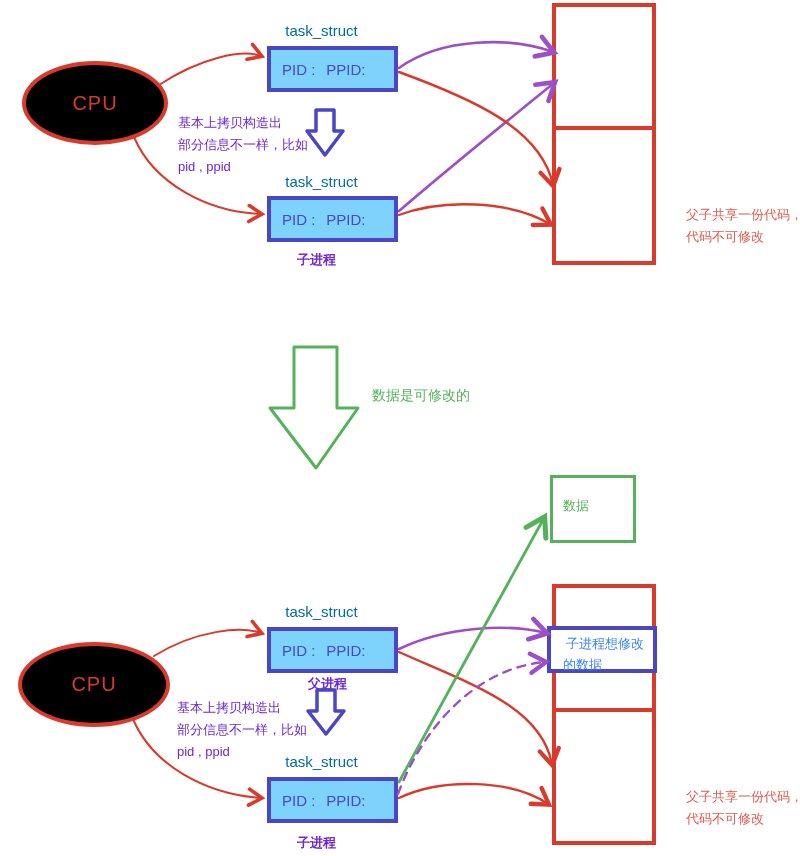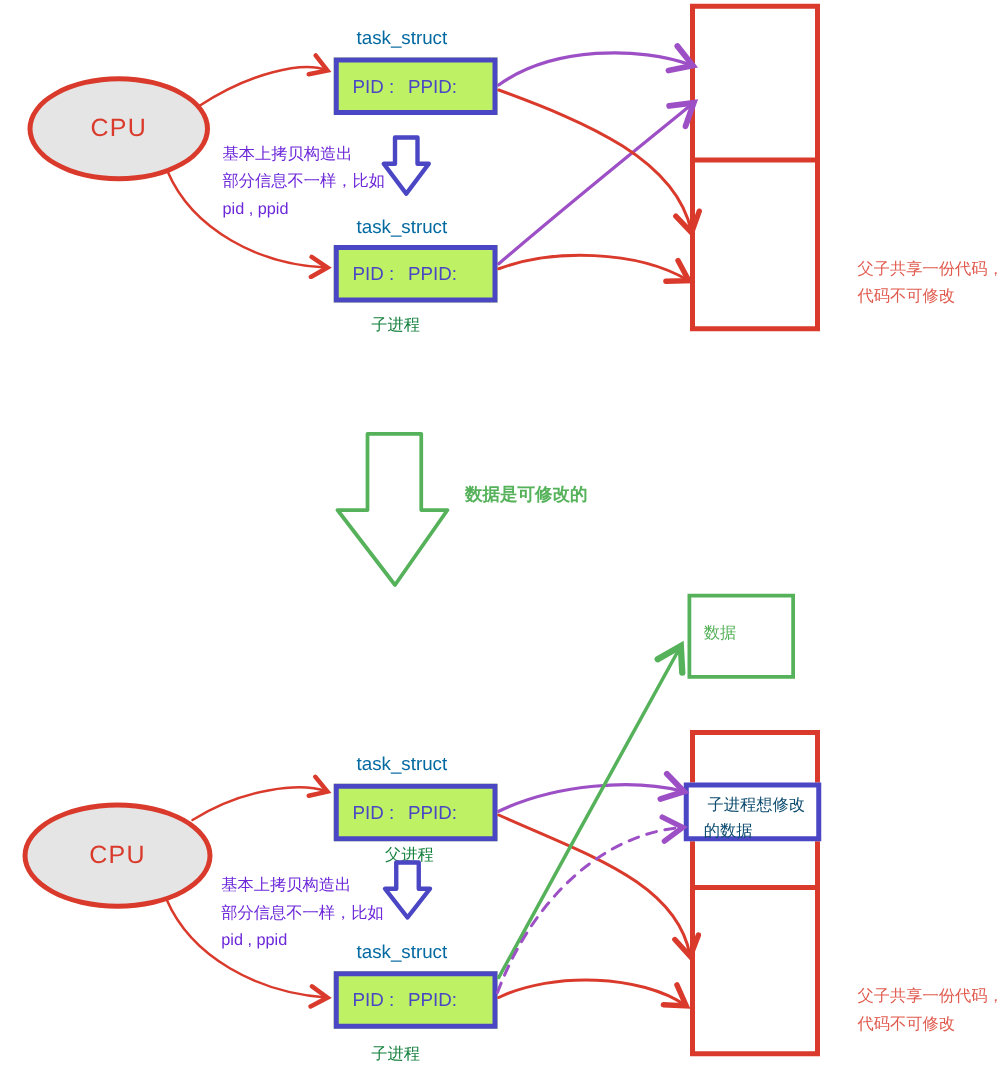--- a/index.html
+++ b/index.html
@@ -5,44 +5,44 @@
   html,body{margin:0;padding:0;background:#fff;}
   .canvas{
     position:relative;width:800px;height:856px;background:#ffffff;overflow:hidden;
     font-family:"Liberation Sans", sans-serif;
   }
   .abs{position:absolute;}
   
   .cpu-ellipse{
     border:4px solid #d93a2b;border-radius:50%;box-sizing:border-box;
     display:flex;align-items:center;justify-content:center;
-    color:#d93a2b;font-size:20px;letter-spacing:1px;background:#e5e5e5;text-align:right;
+    color:#d93a2b;font-size:20px;letter-spacing:1px;background:#000000;text-align:right;
   }
   
   .proc-box{
-    border:4px solid #4a46c4;box-sizing:border-box;background:#bef264;
+    border:4px solid #4a46c4;box-sizing:border-box;background:#7dd3fc;
     display:flex;align-items:center;padding-left:11px;gap:11px;
     color:#4a46c4;font-size:15px;
   }
   .ts-label{color:#0369a1;font-size:15px;width:131px;text-align:center;}
-  .blue-cap{color:#15803d;font-size:13px;}
+  .blue-cap{color:#6d28d9;font-size:13px;font-weight:bold;}
   
   .mem-box{border:4px solid #d93a2b;box-sizing:border-box;background:#fff;}
   .mem-divider{position:absolute;left:0;width:100%;height:4px;background:#d93a2b;}
   .mem-label{color:#d93a2b;font-size:15px;}
   
   .green-box{border:3px solid #55b25a;box-sizing:border-box;background:#fff;color:#55b25a;font-size:13px;}
   
   .blue-note{color:#6d28d9;font-size:13px;line-height:22px;white-space:nowrap;}
   .red-note{color:#e05a4e;font-size:13px;line-height:22px;white-space:nowrap;}
-  .green-note{color:#55b25a;font-size:14px;white-space:nowrap;font-weight:bold;}
+  .green-note{color:#55b25a;font-size:14px;white-space:nowrap;}
   
   .inner-blue{
     border:4px solid #4a46c4;box-sizing:border-box;background:#fff;
-    color:#0c4a6e;font-size:13px;line-height:21px;padding:3px 0 0 15px;z-index:3;
+    color:#3b82f6;font-size:13px;line-height:21px;padding:3px 0 0 15px;z-index:3;
   }
   .z1{z-index:1}
   .arrow-layer{position:absolute;left:0;top:0;width:800px;height:856px;pointer-events:none;z-index:6;}
 </style>
 </head>
 <body>
 
 <div class="canvas">
 
   <div class="abs cpu-ellipse" style="left:22px;top:61px;width:146px;height:84px">

